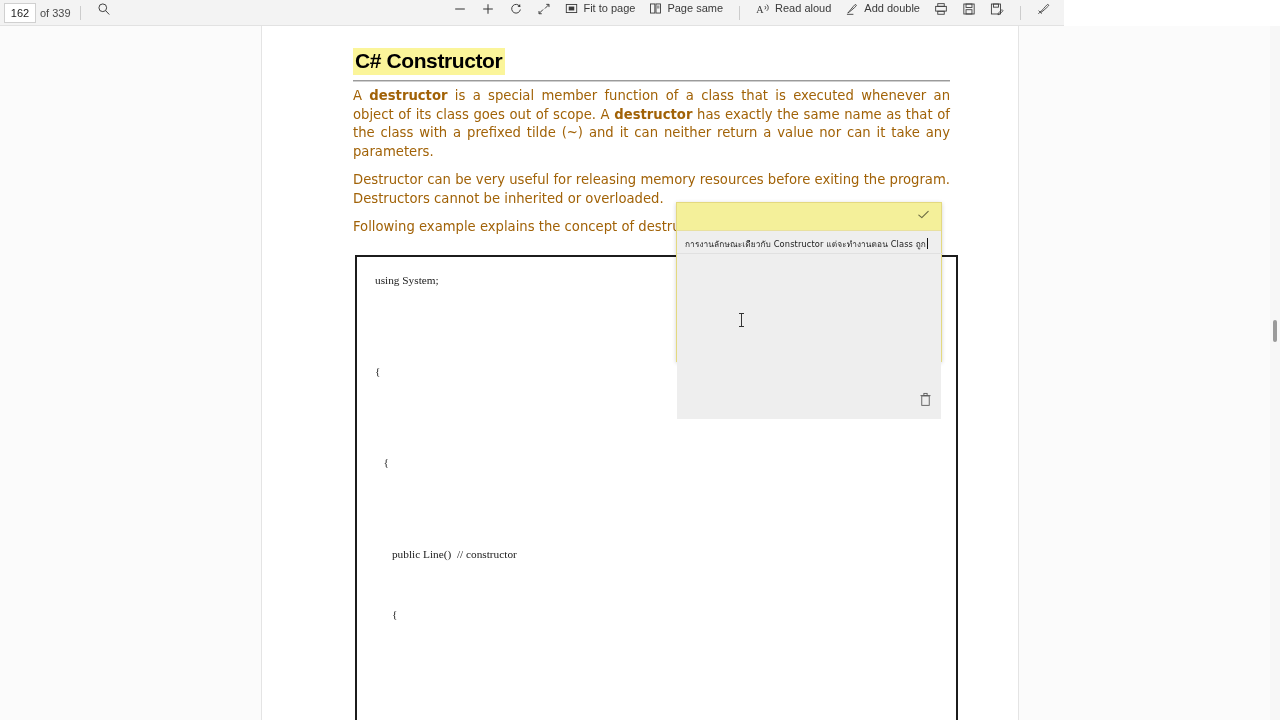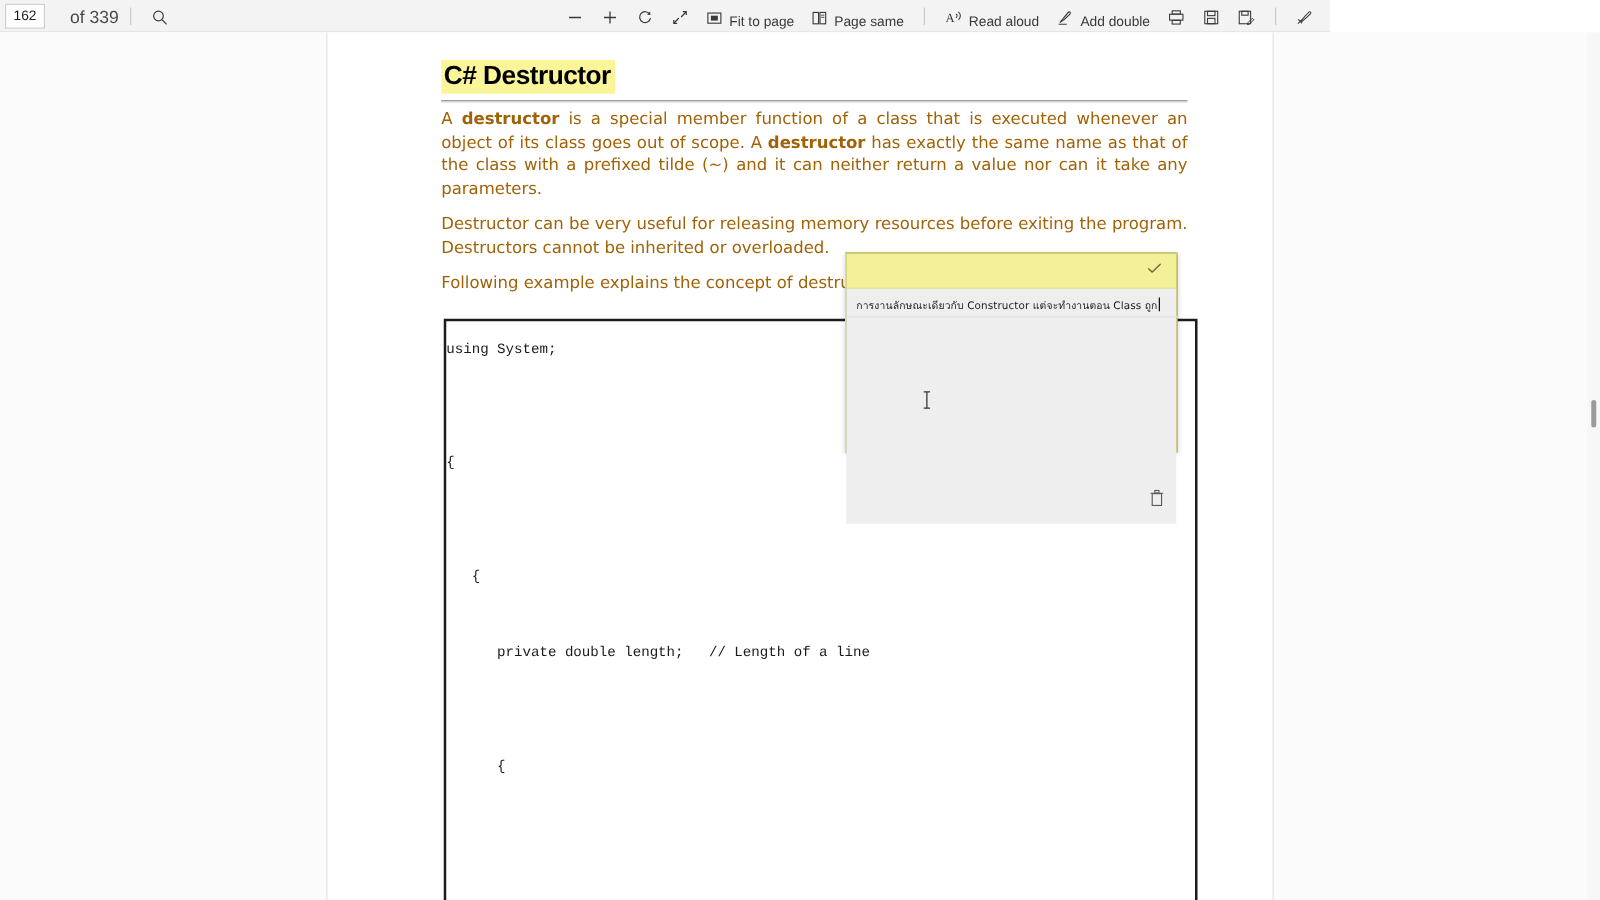--- a/index.html
+++ b/index.html
@@ -25,31 +25,31 @@
   }
   .pagebox {
     width: 32px; height: 20px;
     background: #ffffff;
     border: 1px solid #d0d0d0;
     margin-left: 4px;
     display: flex; align-items: center; justify-content: center;
     font-size: 11px; color: #1a1a1a;
   }
   .pageof {
-    font-size: 14px; color: #4a4a4a;
-    margin-left: 20px; white-space: nowrap;
+    font-size: 11px; color: #4a4a4a;
+    margin-left: 4px; white-space: nowrap;
   }
   .vsep {
     width: 1px; height: 14px;
     background: #cccccc;
     margin: 0 9px;
   }
   .tbbtn {
     height: 22px;
-    display: flex; align-items: flex-end; gap: 5px;
+    display: flex; align-items: flex-start; gap: 5px;
     padding: 0 7px;
     border-radius: 2px;
     color: #3a3a3a; font-size: 11px;
     white-space: nowrap;
   }
   .ico { display: block; }
 
   
   #viewer {
     position: absolute; top: 26px; left: 0;
@@ -112,22 +112,22 @@
   
   #codeblock {
     position: absolute;
     left: 93px; top: 229px;
     width: 603px; height: 480px;
     border: 2px solid #1c1c1c;
     background: #ffffff;
     overflow: hidden;
   }
   #codelines {
-    padding: 8px 0 0 0;
-    font-family: Liberation Mono, monospace;
+    padding: 8px 0 0 18px;
+    font-family: Liberation Serif, serif;
     font-size: 11.3px;
     color: #1a1a1a;
   }
   .cline {
     height: 30.4px;
     line-height: 30.4px;
     white-space: pre;
   }
 
   
@@ -351,39 +351,39 @@
 </div>
 
 <div id="viewer">
 
   <div class="gutter" id="gutter-left"></div>
   <div class="gutter" id="gutter-right"></div>
 
   <div id="page">
     <div id="page-inner">
 
-      <div class="doc-title">C# Destructor</div>
+      <div class="doc-title">C# Constructor</div>
       <div class="title-rule"></div>
 
       <div class="para" id="para1">A <b>destructor</b> is a special member function of a class that is executed whenever an object of its class goes out of scope. A <b>destructor</b> has exactly the same name as that of the class with a prefixed  tilde (~) and it can neither return a value nor can it take any parameters.</div>
       <div class="para" id="para2">Destructor can be very useful for releasing memory resources before exiting the program. Destructors cannot be inherited or overloaded.</div>
       <div class="para" id="para3">Following example explains the concept of destructor.</div>
 
       <div id="codeblock">
         <div id="codelines">
             <div class="cline">using System;</div>
             <div class="cline">&nbsp;</div>
             <div class="cline">&nbsp;</div>
             <div class="cline">{</div>
             <div class="cline">&nbsp;</div>
             <div class="cline">&nbsp;</div>
             <div class="cline">   {</div>
             <div class="cline">&nbsp;</div>
-            <div class="cline">      private double length;   // Length of a line</div>
-            <div class="cline">&nbsp;</div>
+            <div class="cline">&nbsp;</div>
+            <div class="cline">      public Line()  // constructor</div>
             <div class="cline">&nbsp;</div>
             <div class="cline">      {</div>
           </div>
       </div>
 
     </div>
   </div>
 
   <div id="note">
     <div id="note-header">

